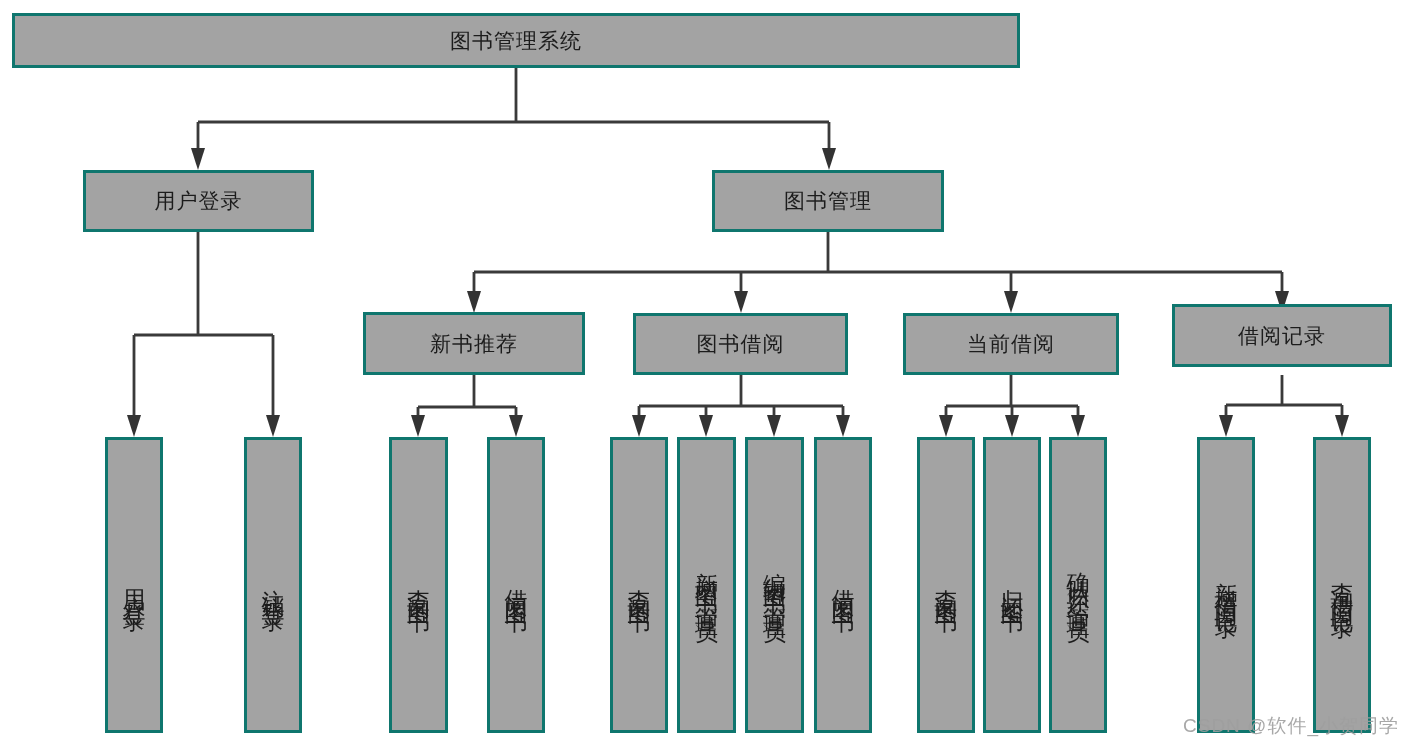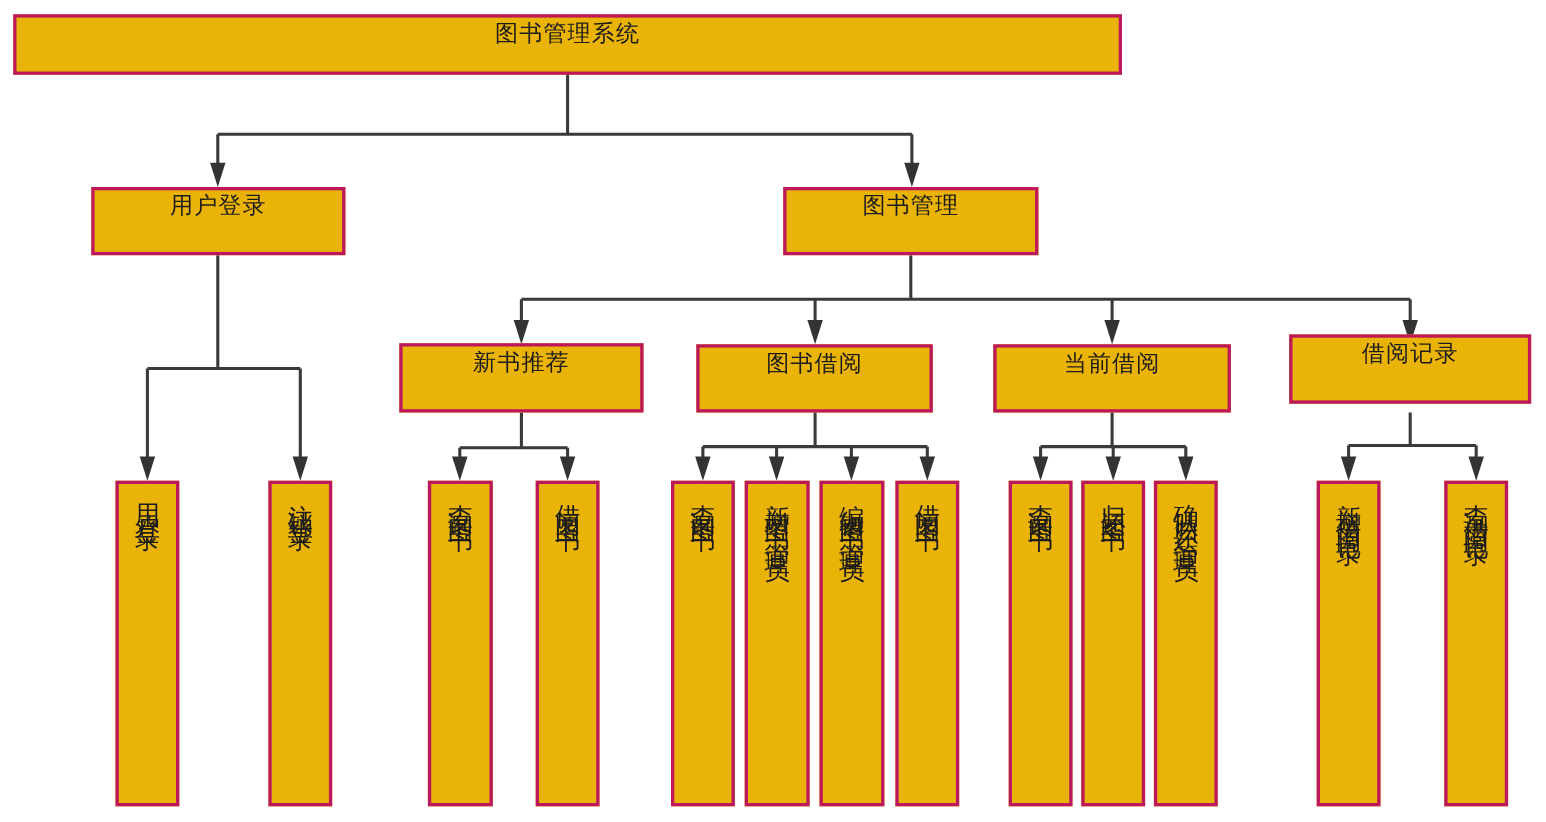--- a/index.html
+++ b/index.html
@@ -4,22 +4,22 @@
 <style>
   html,body{margin:0;padding:0;background:#ffffff;}
   .canvas{
     position:relative;width:1405px;height:747px;background:#ffffff;overflow:hidden;
     font-family:"Liberation Sans","DejaVu Sans",sans-serif;
   }
   .wires{position:absolute;left:0;top:0;width:1405px;height:747px;}
   .wires path{stroke:#3a3a3a;stroke-width:2.8;fill:none;}
   .wires polygon{fill:#333333;stroke:none;}
   .box{
-    position:absolute;box-sizing:border-box;border:3px solid #be185d;background:#eab308;
-    display:flex;justify-content:center;color:#1c1c1c;
+    position:absolute;box-sizing:border-box;border:3px solid #0f766e;background:#a3a3a3;
+    display:flex;align-items:center;justify-content:center;color:#1c1c1c;
   }
   .h .label{font-size:21px;letter-spacing:1px;white-space:nowrap;}
   .v .label{
     writing-mode:vertical-rl;text-orientation:mixed;
     font-size:23px;letter-spacing:7px;line-height:1;white-space:nowrap;
   }
   .watermark{
     position:absolute;left:1183px;top:713px;width:222px;
     font-size:19px;color:rgba(158,158,158,0.9);letter-spacing:1px;white-space:nowrap;
   }
@@ -124,13 +124,14 @@
     <span class="label">确认归还（管理员）</span>
   </div>
 
   <div class="box v" style="left:1197px;top:437px;width:58px;height:296px">
     <span class="label">新增借阅记录</span>
   </div>
   <div class="box v" style="left:1313px;top:437px;width:58px;height:296px">
     <span class="label">查询借阅记录</span>
   </div>
 
+  <div class="watermark">CSDN @软件_小贺同学</div>
 </div>
 
 </body></html>

